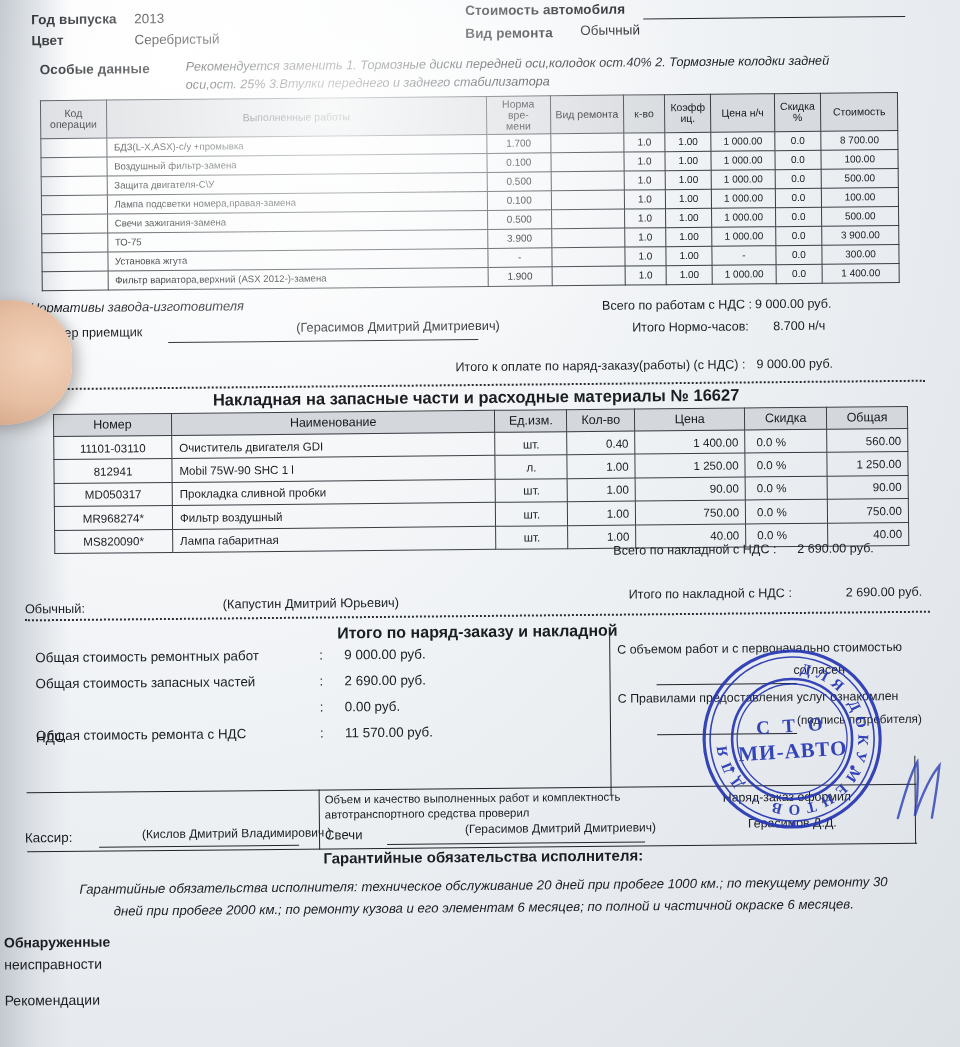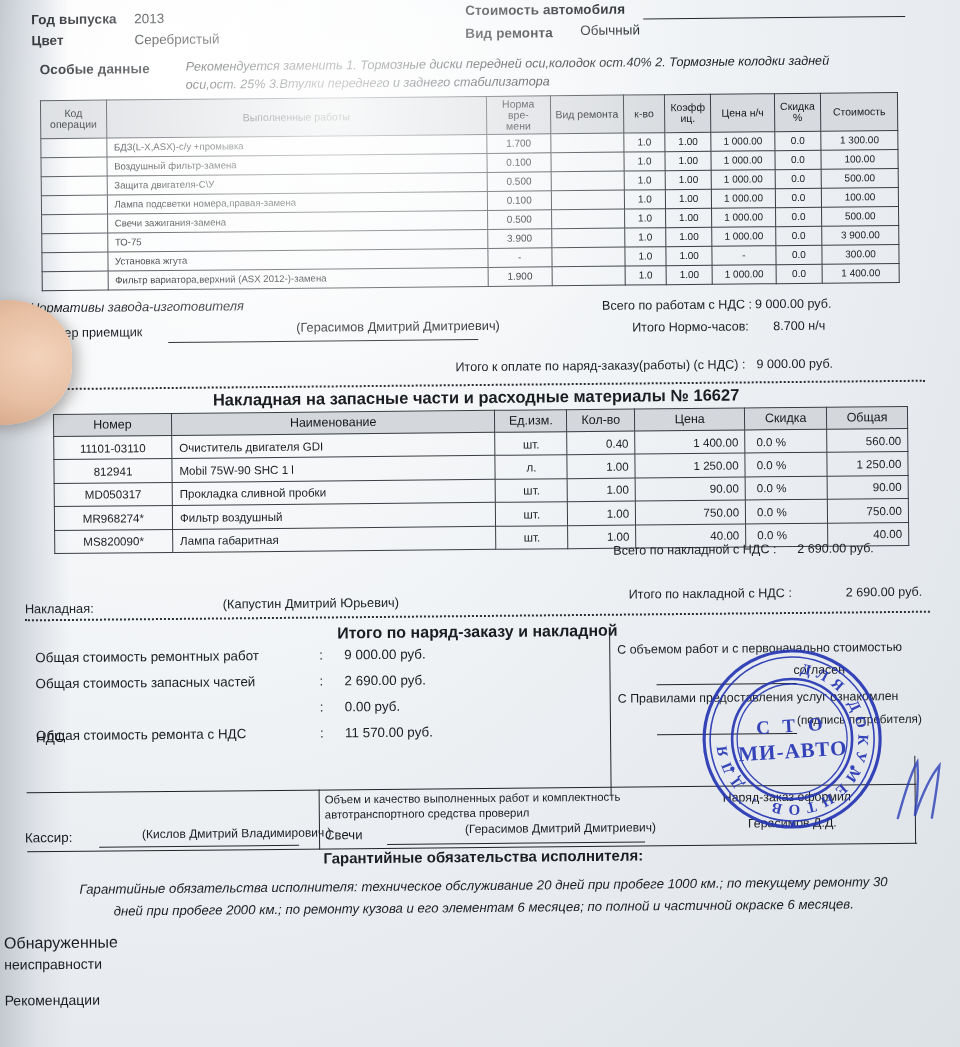--- a/index.html
+++ b/index.html
@@ -145,21 +145,21 @@
     <tbody id="works-body">
         <tr>
           <td class="n"></td>
           <td class="nm">БДЗ(L-X,ASX)-с/у +промывка</td>
           <td class="n">1.700</td>
           <td class="n"></td>
           <td class="n">1.0</td>
           <td class="n">1.00</td>
           <td class="n">1 000.00</td>
           <td class="n">0.0</td>
-          <td class="n">1 300.00</td>
+          <td class="n">8 700.00</td>
         </tr>
         <tr>
           <td class="n"></td>
           <td class="nm">Воздушный фильтр-замена</td>
           <td class="n">0.100</td>
           <td class="n"></td>
           <td class="n">1.0</td>
           <td class="n">1.00</td>
           <td class="n">1 000.00</td>
           <td class="n">0.0</td>
@@ -319,21 +319,21 @@
           <td class="rr">40.00</td>
           <td class="dd">0.0 %</td>
           <td class="rr">40.00</td>
         </tr>
       </tbody>
   </table>
 
   <div class="abs tot nw" style="left:613px;top:545px;">Всего по накладной с НДС :</div>
   <div class="abs tot nw" style="left:797px;top:545px;">2 690.00  руб.</div>
 
-  <div class="abs" style="left:24px;top:597px;font-size:12.8px;">Накладная:</div>
+  <div class="abs" style="left:24px;top:597px;font-size:12.8px;">Обычный:</div>
   <div class="abs" style="left:222px;top:594px;font-size:12.8px;">(Капустин Дмитрий Юрьевич)</div>
 
   <div class="abs tot nw" style="left:628px;top:589px;">Итого по накладной с НДС :</div>
   <div class="abs tot nw" style="left:845px;top:589px;">2 690.00 руб.</div>
 
   <div class="dotted" style="left:24px;top:615px;width:905px;"></div>
 
   <div class="abs b" style="left:336px;top:623px;font-size:16px;">Итого по наряд-заказу и накладной</div>
 
   <div id="summary-rows" class="abs" style="left:28px;top:646px;width:580px;">
@@ -386,21 +386,21 @@
   <div class="rule" style="left:384px;top:843px;width:258px;"></div>
 
   <div class="abs" style="left:720px;top:793px;font-size:12.4px;">Наряд-заказ оформил</div>
   <div class="abs" style="left:745px;top:819px;font-size:12.4px;">Герасимов Д.Д.</div>
 
   <div class="abs b ctr" style="left:0;top:848px;width:960px;font-size:15px;">Гарантийные обязательства исполнителя:</div>
 
   <div class="abs warr" style="left:30px;top:876px;width:900px;">Гарантийные обязательства исполнителя: техническое обслуживание 20 дней при пробеге 1000 км.; по текущему ремонту 30</div>
   <div class="abs warr" style="left:30px;top:898px;width:900px;">дней при пробеге 2000 км.; по ремонту кузова и его элементам 6 месяцев; по полной и частичной окраске 6 месяцев.</div>
 
-  <div class="abs" style="left:0;top:930px;font-size:16px;">Обнаруженные</div>
+  <div class="abs" style="left:0;top:930px;font-size:14px;font-weight:bold;">Обнаруженные</div>
   <div class="abs" style="left:0;top:952px;font-size:14px;">неисправности</div>
   <div class="abs" style="left:0;top:988px;font-size:14px;">Рекомендации</div>
 
   <div id="stamp">
     <svg viewBox="0 0 182 182" xmlns="http://www.w3.org/2000/svg">
       <defs>
         <path id="ringpath" d="M 91,91 m -66,0 a 66,66 0 1,1 132,0 a 66,66 0 1,1 -132,0"></path>
       </defs>
       <circle cx="91" cy="91" r="88" fill="none" stroke="#2637b4" stroke-width="3.2"></circle>
       <circle cx="91" cy="91" r="82" fill="none" stroke="#2637b4" stroke-width="1.6"></circle>

